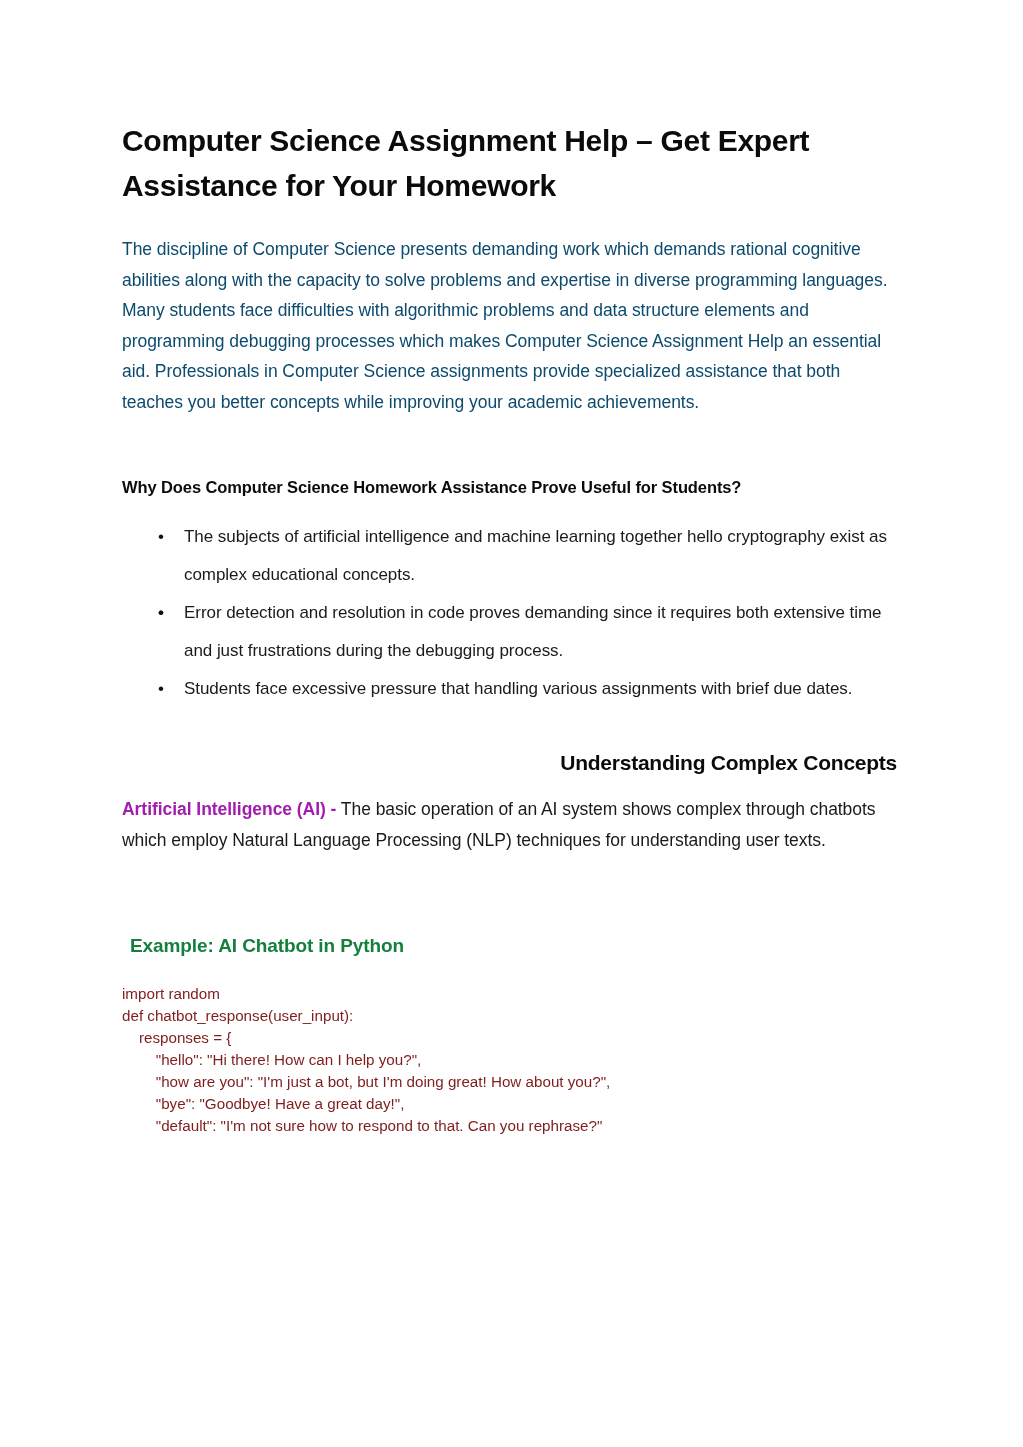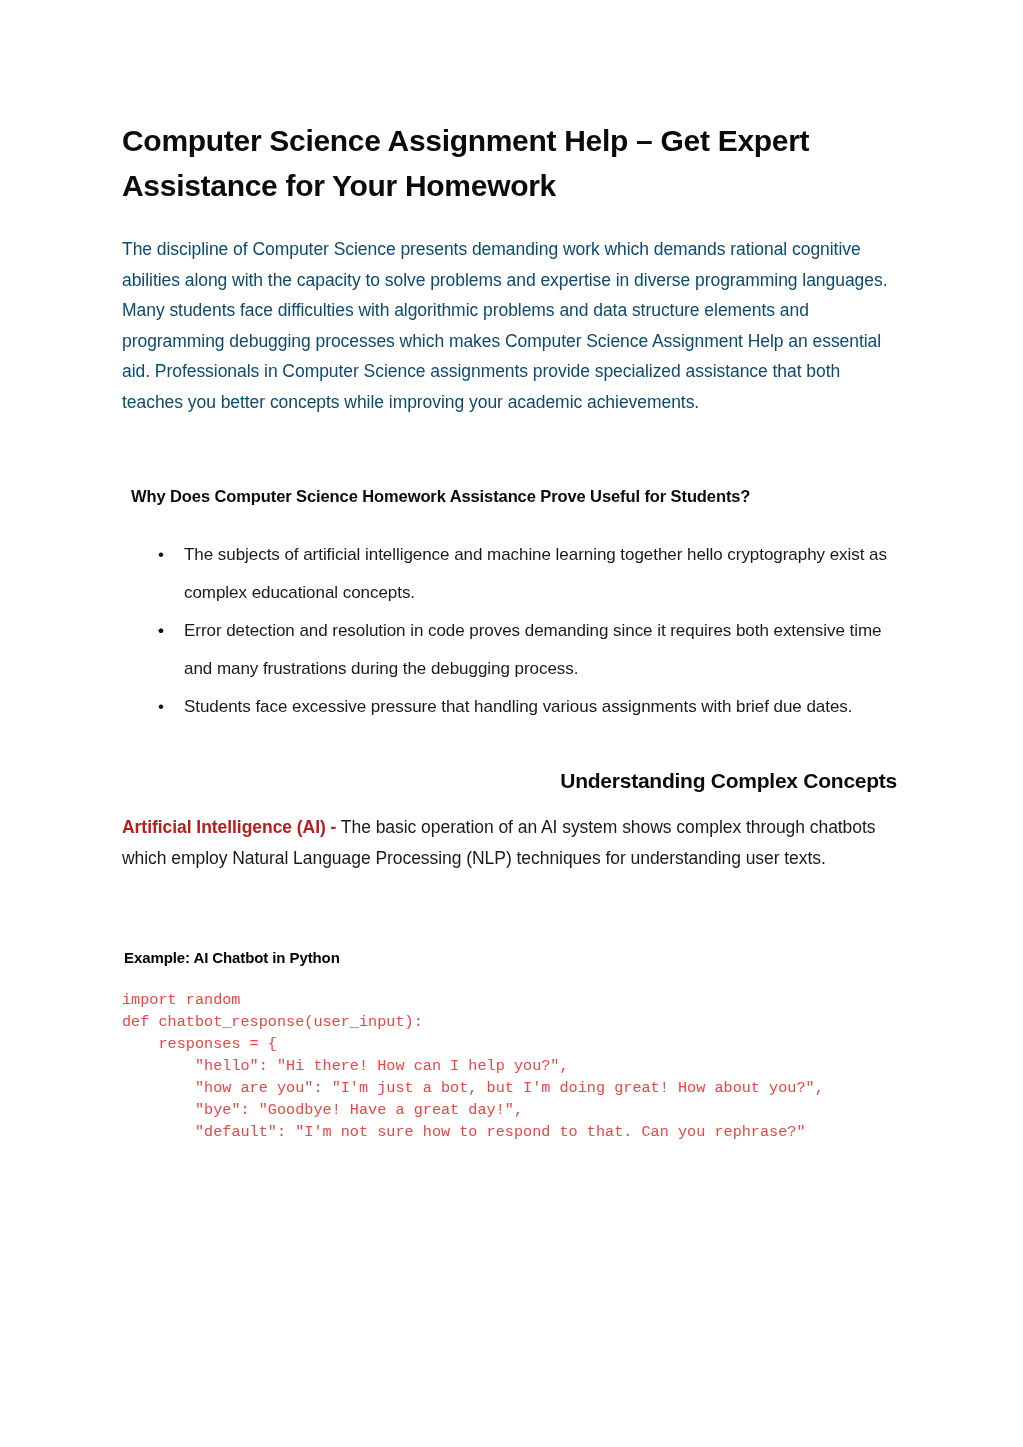--- a/index.html
+++ b/index.html
@@ -52,21 +52,21 @@
     width: 775px;
     letter-spacing: -0.05px;
   }
 
   
   .sub-head {
     font-size: 16.5px;
     line-height: 26px;
     font-weight: 700;
     color: #0b0b0b;
-    margin: 9px;
+    margin: 0;
     letter-spacing: -0.1px;
   }
 
   
   .bullet-list {
     list-style: none;
     margin: 0;
     padding: 0;
     width: 775px;
   }
@@ -102,39 +102,39 @@
   .term-par {
     font-size: 17.5px;
     line-height: 30.5px;
     color: #1a1a1a;
     margin: 0;
     width: 775px;
     letter-spacing: -0.05px;
   }
   .term-par .term-bold {
     font-weight: 700;
-    color: #b91c1c;
+    color: #a21caf;
   }
 
   
   .example-head {
-    font-size: 15px;
+    font-size: 19px;
     line-height: 26px;
     font-weight: 700;
-    color: #000000;
-    margin: 2px;
+    color: #15803d;
+    margin: 8px;
     letter-spacing: -0.1px;
   }
 
   
   .code-block {
-    font-family: Liberation Mono, monospace;
+    font-family: Liberation Sans, sans-serif;
     font-size: 15.2px;
     line-height: 22px;
-    color: #ef4444;
+    color: #7f1d1d;
     margin: 0;
     white-space: pre-wrap;
     word-break: normal;
     overflow-wrap: break-word;
     width: 775px;
     background: transparent;
     border: 0;
     padding: 0;
     letter-spacing: 0px;
   }
@@ -164,21 +164,21 @@
     <ul class="bullet-list">
       <li class="bullet-item">
         <span class="bullet-dot">•</span>
         <span>The subjects of artificial intelligence and machine learning together hello cryptography exist as complex educational concepts.</span>
       </li>
       <li class="bullet-item">
         <span class="bullet-dot">•</span>
       </li>
       <li class="bullet-item">
         <span class="bullet-dot">•</span>
-        <span>Error detection and resolution in code proves demanding since it requires both extensive time and many frustrations during the debugging process.</span>
+        <span>Error detection and resolution in code proves demanding since it requires both extensive time and just frustrations during the debugging process.</span>
       </li>
       <li class="bullet-item">
         <span class="bullet-dot">•</span>
         <span>Students face excessive pressure that handling various assignments with brief due dates.</span>
       </li>
     </ul>
 
     <div class="sp-list-section"></div>
 
     <h2 class="section-head">Understanding Complex Concepts</h2>

